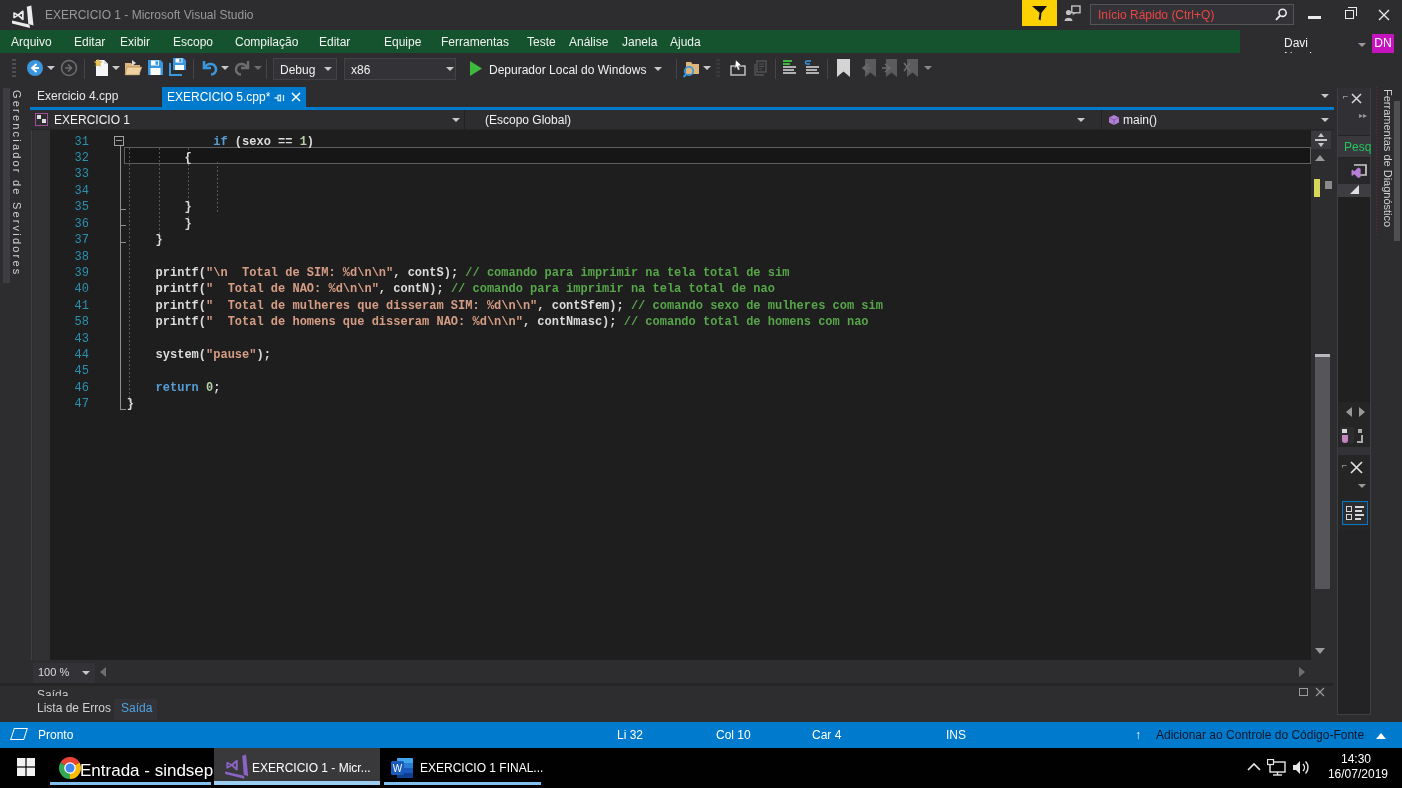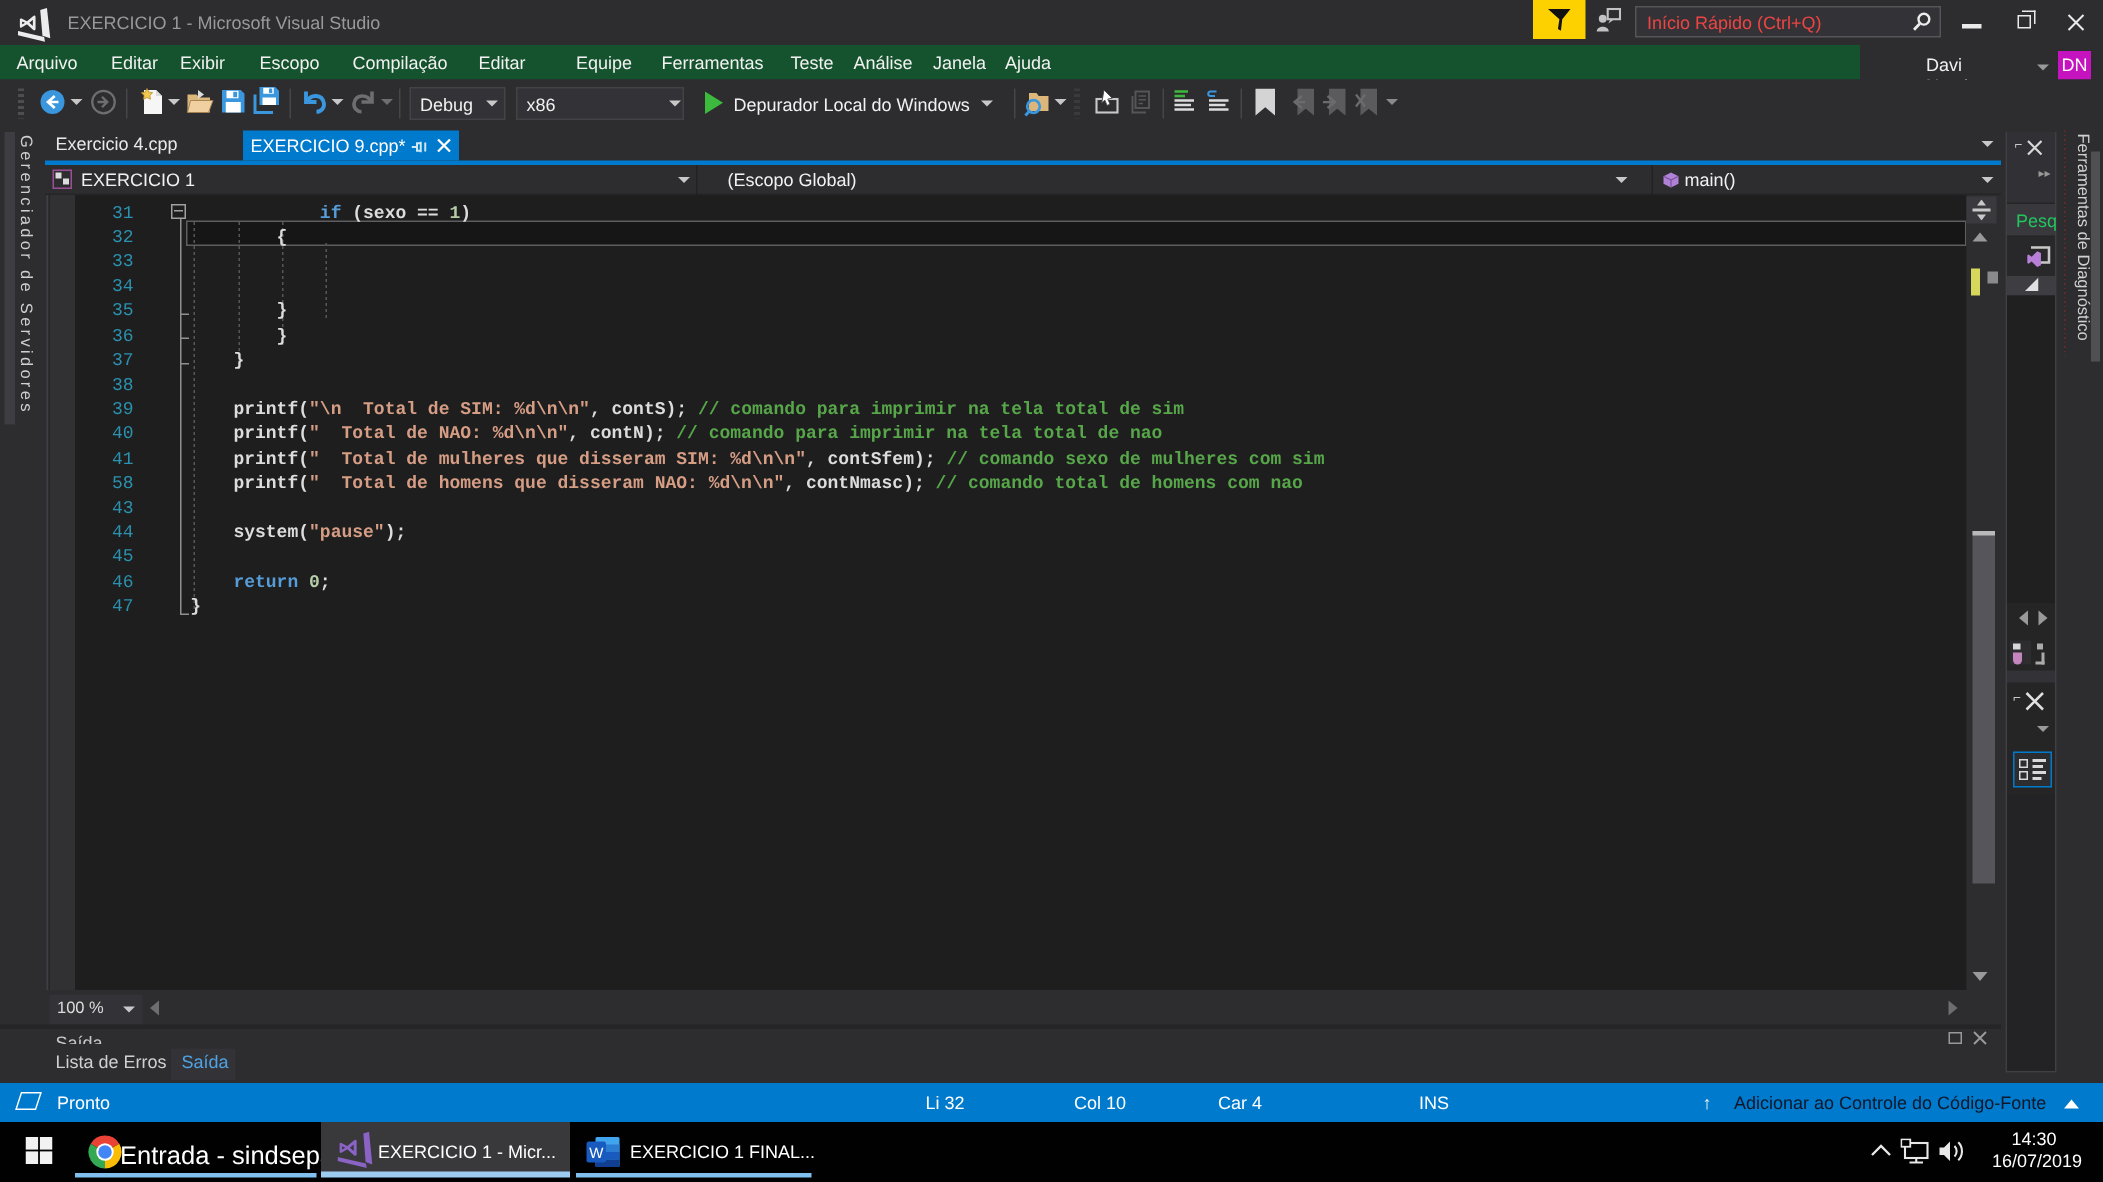--- a/index.html
+++ b/index.html
@@ -191,21 +191,21 @@
 
 <div class="abs" id="leftbar" style="left:0;top:85px;width:30px;height:637px;background:#2d2d30">
   <div class="abs" style="left:3px;top:3px;width:7px;height:195px;background:#3e3e42"></div>
   <div class="abs" style="left:9px;top:5px;width:14px;height:200px;color:#d0d0d0;font-size:11px;writing-mode:vertical-rl;white-space:nowrap;letter-spacing:2.2px">Gerenciador de Servidores</div>
 </div>
 
 <div class="abs" id="egroup" style="left:30px;top:85px;width:1304px;height:637px;background:#2d2d30">
 
   <div class="abs" style="left:7px;top:4px;font-size:12px;color:#e8e8e8">Exercicio 4.cpp</div>
   <div class="abs" style="left:132px;top:2px;width:144px;height:20px;background:#007acc"></div>
-  <div class="abs" style="left:137px;top:5px;font-size:12px;color:#ffffff">EXERCICIO 9.cpp*</div>
+  <div class="abs" style="left:137px;top:5px;font-size:12px;color:#ffffff">EXERCICIO 5.cpp*</div>
   <svg class="abs" style="left:244px;top:8px" width="11" height="11" viewBox="0 0 11 11">
       <path d="M0.5 5 H4 M6.5 1.5 V8.5 M4 2.5 H6.5 V7.5 H4 Z M9.5 2 V8" stroke="#cfe8f6" stroke-width="1.3" fill="none"></path>
     </svg>
   <svg class="abs" style="left:261px;top:7px" width="10" height="10" viewBox="0 0 10 10">
       <path d="M1 1 L9 9 M9 1 L1 9" stroke="#fff" stroke-width="1.5"></path>
     </svg>
   <div class="abs" style="left:0;top:21.5px;width:1304px;height:3px;background:#007acc"></div>
   <div class="ddarrow" style="left:1291px;top:9px"></div>
 
   <div class="abs" id="navbar" style="left:0;top:24.5px;width:1304px;height:20px;background:#2d2d30;border-bottom:1px solid #252526">

